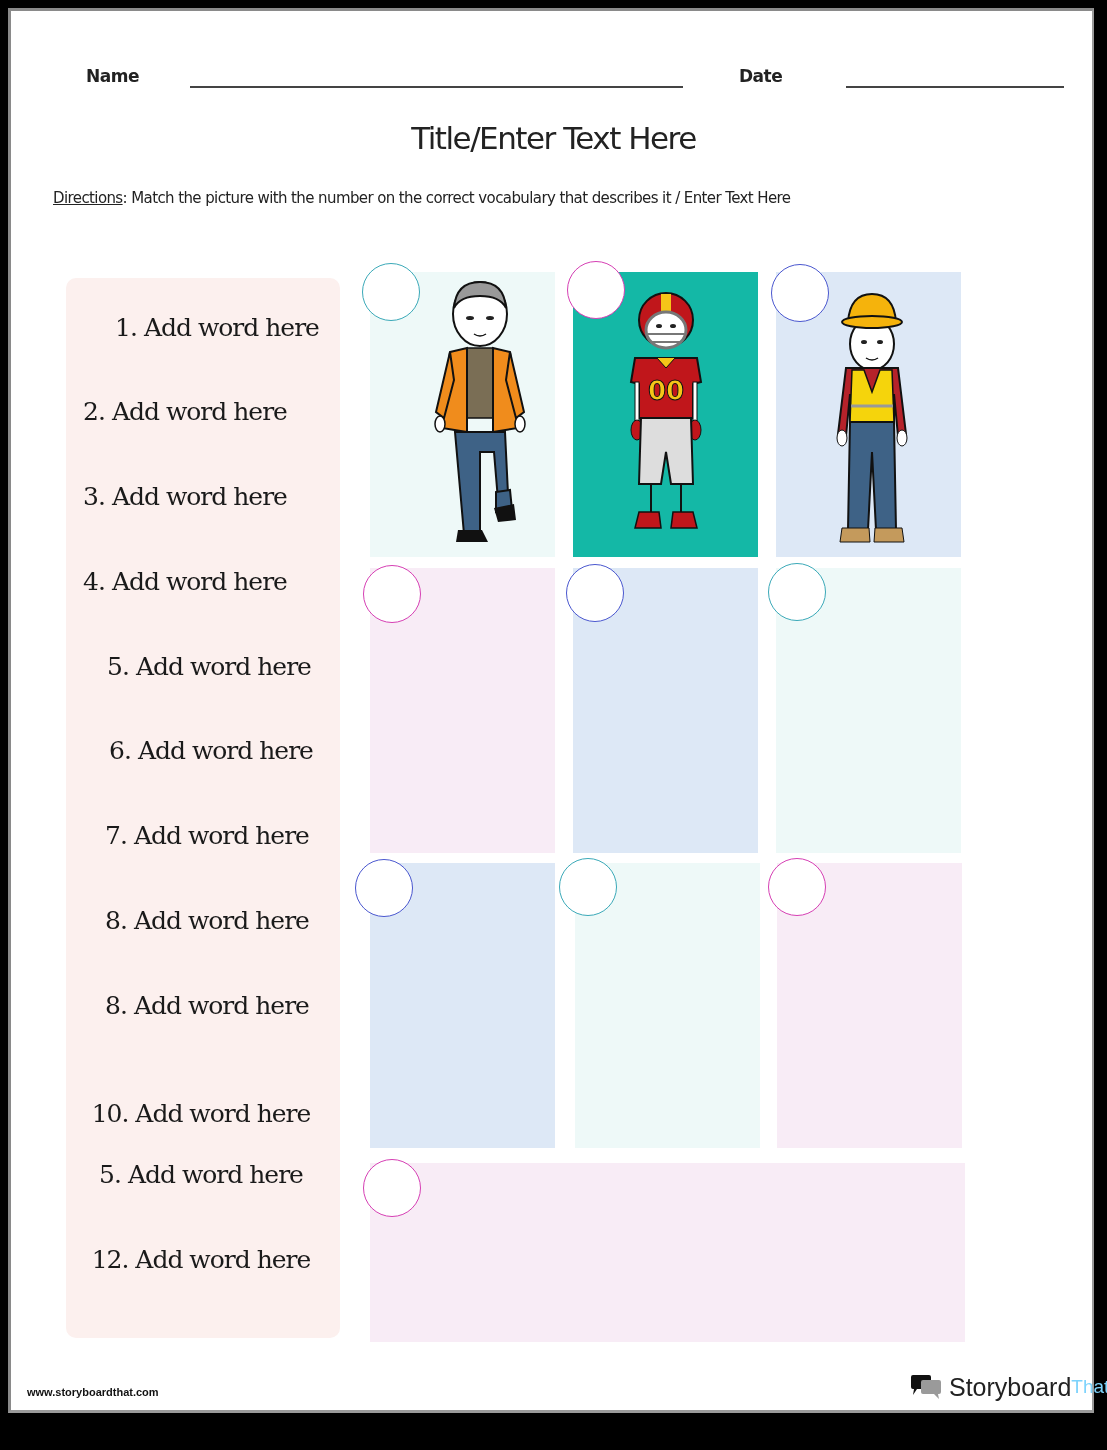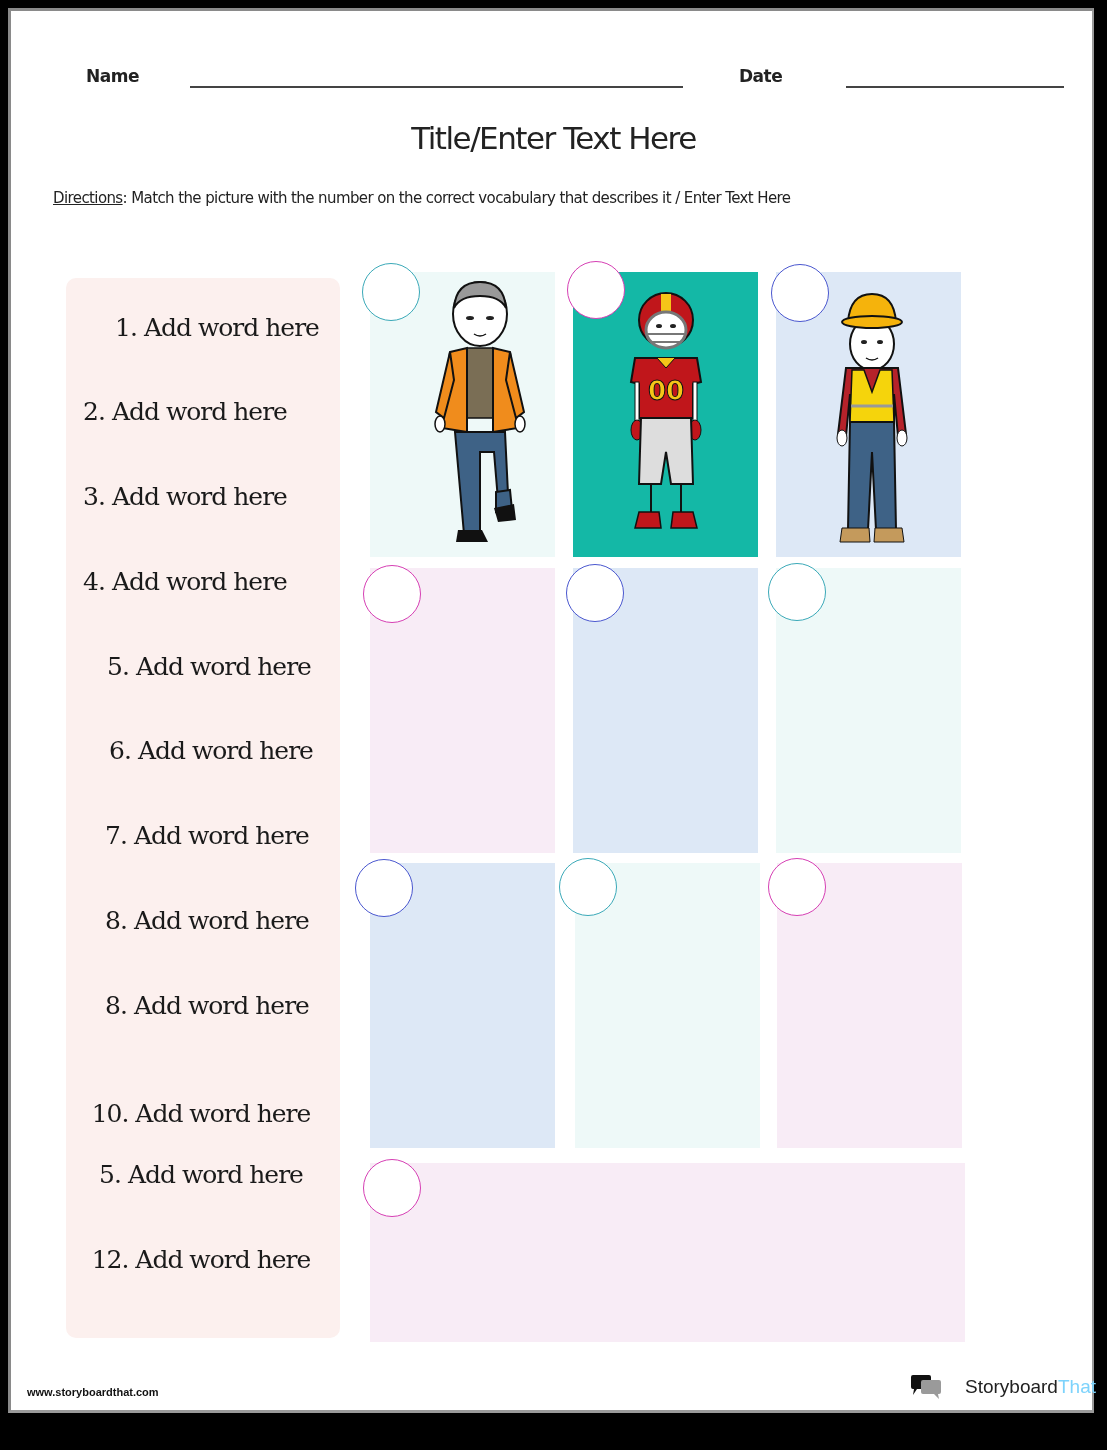--- a/index.html
+++ b/index.html
@@ -10,21 +10,21 @@
   .line { position:absolute; height:2px; background:#444; }
   .title { position:absolute; left:0; width:1107px; top:120px; text-align:center; font-family:"DejaVu Sans", sans-serif; font-size:31px; color:#222; letter-spacing:-1.5px; }
   .directions { position:absolute; left:53px; top:186px; width:920px; font-family:"DejaVu Sans", sans-serif; font-size:15px; line-height:25px; color:#222; letter-spacing:-0.6px; }
   .directions .dlabel { text-decoration:underline; }
   .panel { position:absolute; left:66px; top:278px; width:274px; height:1060px; background:#fcf0ee; border-radius:10px; }
   .word { position:absolute; left:48px; width:274px; text-align:center; font-family:"DejaVu Serif", serif; font-size:25px; color:#1a1a1a; letter-spacing:-1px; }
   .cell { position:absolute; }
   .circle { position:absolute; width:58px; height:58px; border-radius:50%; background:#fff; box-sizing:border-box; border:1.5px solid; }
   .footer-url { position:absolute; left:27px; top:1386px; font-family:"Liberation Sans", sans-serif; font-weight:bold; font-size:11px; color:#111; }
   .brand { position:absolute; left:909px; top:1374px; height:26px; display:flex; align-items:center; }
-  .brand .b1 { font-family:"Liberation Sans", sans-serif; font-size:19px; color:#222; margin-left:22px; }
+  .brand .b1 { font-family:"Liberation Sans", sans-serif; font-size:25px; color:#222; margin-left:6px; }
   .brand .b2 { font-family:"Liberation Sans", sans-serif; font-size:19px; color:#7dd3fc; }
 </style>
 </head>
 <body>
 
 <div class="page"></div>
 
 <div class="abs label-hand" style="left:86px; top:66px;">Name</div>
 <div class="line" style="left:190px; top:86px; width:493px;"></div>
 <div class="abs label-hand" style="left:739px; top:66px;">Date</div>

